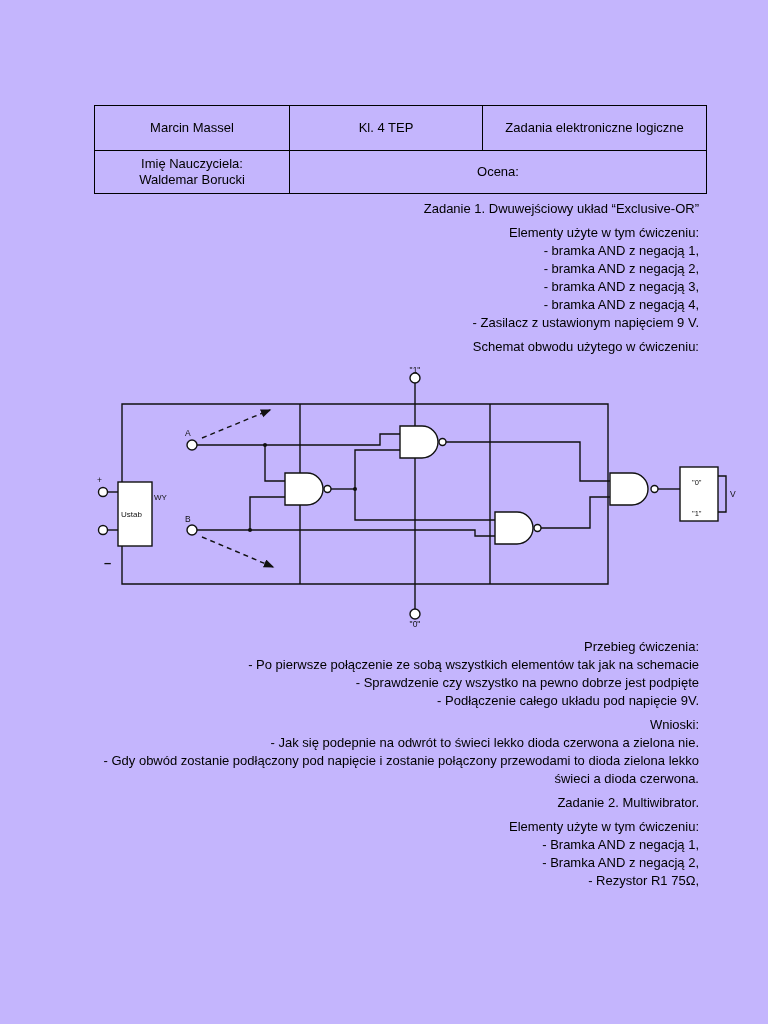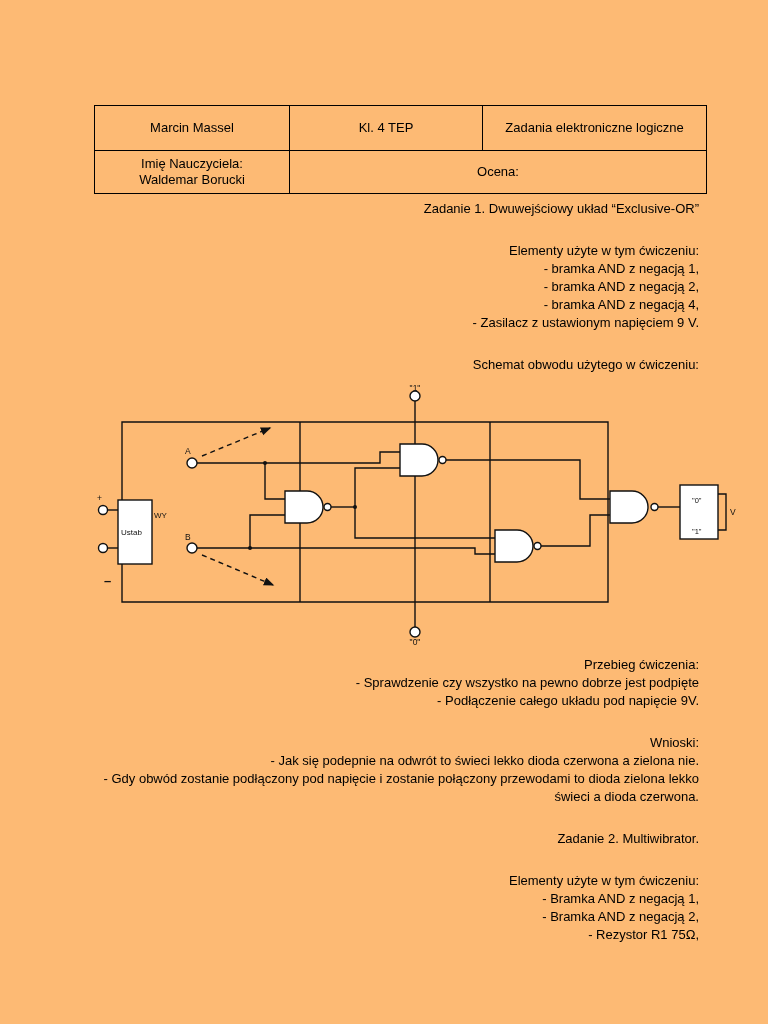--- a/index.html
+++ b/index.html
@@ -5,21 +5,21 @@
   * { margin:0; padding:0; box-sizing:border-box; }
   html,body { background:#fff; }
   body {
     width:768px; height:1024px;
     font-family:"Liberation Sans", sans-serif;
     color:#000;
   }
   .page {
     position:relative;
     width:768px; height:1024px;
-    background:#fdba74;
+    background:#c4b5fd;
     padding:105px 0 0 94px;
   }
   .content { width:605px; font-size:13px; line-height:18px; }
 
   table.header-table {
     border-collapse:collapse;
     width:579px;
     table-layout:fixed;
     font-size:13px;
     margin-bottom:6px;
@@ -32,21 +32,21 @@
     line-height:16px;
   }
   tr.row1 { height:45px; }
   tr.row2 { height:43px; }
   td.col1 { width:195px; }
   td.col2 { width:193px; }
   td.col3 { width:224px; }
   td.grade-cell { text-align:left; vertical-align:top; padding:6px 6px;margin-top:29px; }
 
   .line { font-size:13px; line-height:18px;text-align:right; }
-  .gap-above { margin-top:24px; }
+  .gap-above { margin-top:6px; }
 
   .schematic-wrap { margin:8px 0 4px -4px; }
   svg text { font-family:"Liberation Sans", sans-serif; }
 </style>
 </head>
 <body>
 
 <div class="page">
 
   <table class="header-table">
@@ -67,20 +67,21 @@
     </table>
 
   <div class="content">
 
     <div class="line">Zadanie 1. Dwuwejściowy układ “Exclusive-OR”</div>
 
     <div class="gap-above">
       <div class="line">Elementy użyte w tym ćwiczeniu:</div>
       <div class="line">- bramka AND z negacją 1,</div>
       <div class="line">- bramka AND z negacją 2,</div>
+      <div class="line">- bramka AND z negacją 3,</div>
       <div class="line">- bramka AND z negacją 4,</div>
       <div class="line">- Zasilacz z ustawionym napięciem 9 V.</div>
     </div>
 
     <div class="line gap-above">Schemat obwodu użytego w ćwiczeniu:</div>
 
     <div class="schematic-wrap">
       <svg viewBox="0 0 650 265" width="650" height="265" xmlns="http://www.w3.org/2000/svg">
         <defs>
           <marker id="arrow" markerWidth="9" markerHeight="8" refX="6.5" refY="3" orient="auto">
@@ -147,20 +148,21 @@
           <text x="14" y="203" font-size="13" font-weight="bold">–</text>
           <text x="602" y="121" font-size="7.5">"0"</text>
           <text x="602" y="152" font-size="7.5">"1"</text>
           <text x="640" y="133">V</text>
         </g>
       </svg>
     </div>
 
     <div>
       <div class="line">Przebieg ćwiczenia:</div>
+      <div class="line">- Po pierwsze połączenie ze sobą wszystkich elementów tak jak na schemacie</div>
       <div class="line">- Sprawdzenie czy wszystko na pewno dobrze jest podpięte</div>
       <div class="line">- Podłączenie całego układu pod napięcie 9V.</div>
     </div>
 
     <div class="gap-above">
       <div class="line">Wnioski:</div>
       <div class="line">- Jak się podepnie na odwrót to świeci lekko dioda czerwona a zielona nie.</div>
       <div class="line">- Gdy obwód zostanie podłączony pod napięcie i zostanie połączony przewodami to dioda zielona lekko świeci a dioda czerwona.</div>
     </div>
 

